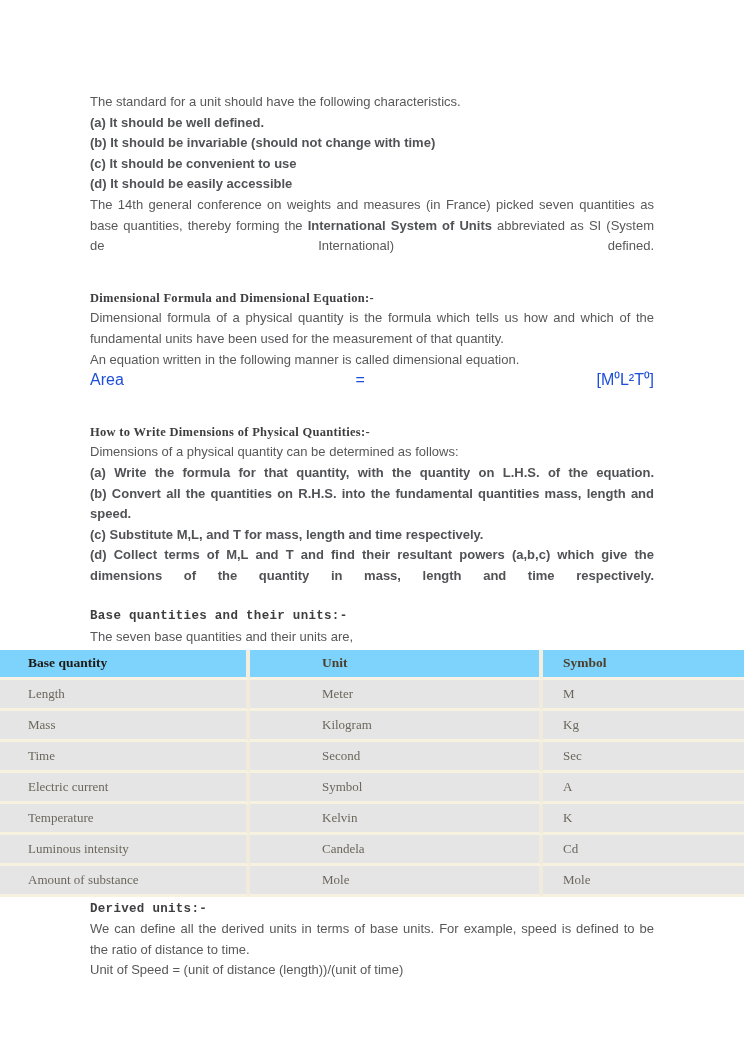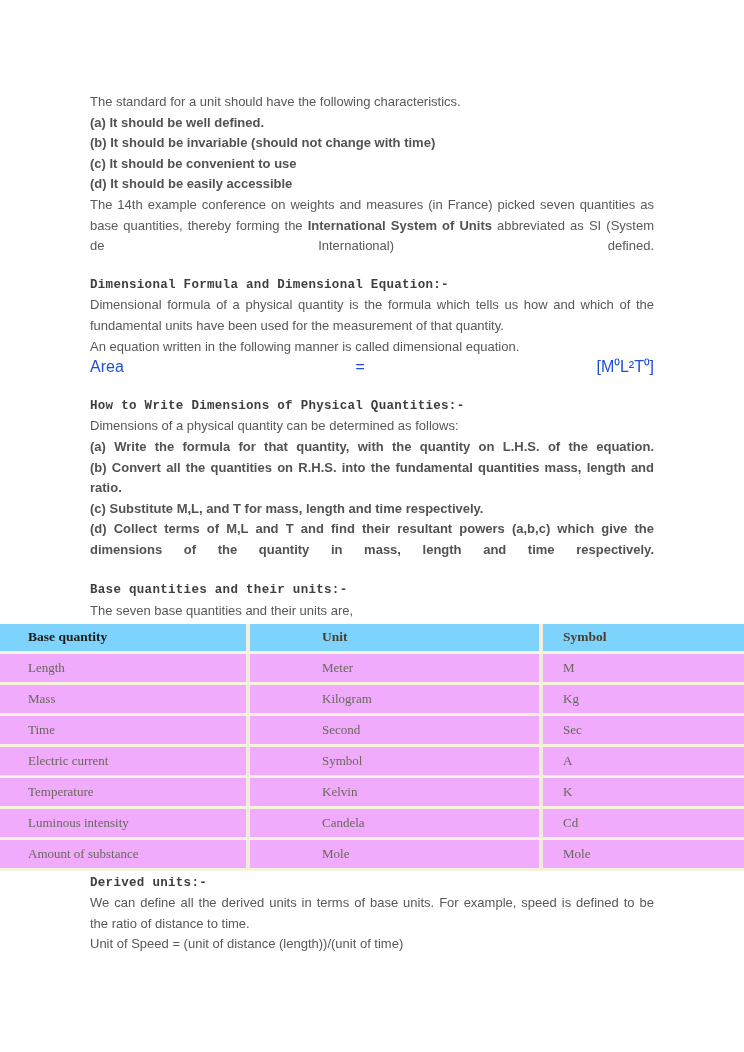--- a/index.html
+++ b/index.html
@@ -12,33 +12,33 @@
     font-size:13px; line-height:20.6px; color:#58585A;
     white-space:normal;
   }
   .b  { font-weight:bold; color:#515255; }
   .jf { text-align:justify; text-align-last:justify; }
   .mono-h {
     font-family:"Liberation Mono", monospace;
     font-weight:bold; font-size:12.5px; line-height:20.6px;
     color:#3E3E40; letter-spacing:0.3px;
   }
-  .gap { margin-top:18px; }
+  .gap { margin-top:31px;font-family:Liberation Serif, serif; }
   .gap-sm { margin-top:20px; }
   .area-line { font-size:16px; color:#1d4ed8; line-height:20.6px;
     text-align:justify; text-align-last:justify; }
   
   .bq-table {
     width:744px; margin-top:2px;
     font-family:"Liberation Serif", serif;
     display:grid; grid-template-columns:250px 293px 201px;
   }
   .bq-cell {
     box-sizing:border-box; display:flex; align-items:center;
-    background:#f0abfc; height:31px; font-size:13px; color:#6B675C;
+    background:#e5e5e5; height:31px; font-size:13px; color:#6B675C;
     border-right:4px solid #F0EBDD; border-bottom:3px solid #F7F2E0;
   }
   .bq-cell.last { border-right:none; }
   .bq-head {
     background:#7dd3fc; height:30px; font-size:13.5px;
     border-right:4px solid #F5EEDF; border-bottom:3px solid #F8F3E5;
     font-weight:bold; color:#4C3E2A;
   }
   .bq-head.first { color:#1D1A14; }
   .pad1 { padding-left:28px; }
@@ -50,39 +50,39 @@
 <body>
 
 <div class="content">
 
   <div>
     <div class="ln">The standard for a unit should have the following characteristics.</div>
     <div class="ln b">(a) It should be well defined.</div>
     <div class="ln b">(b) It should be invariable (should not change with time)</div>
     <div class="ln b">(c) It should be convenient to use</div>
     <div class="ln b">(d) It should be easily accessible</div>
-    <div class="ln jf">The 14th example conference on weights and measures (in France) picked seven quantities as</div>
+    <div class="ln jf">The 14th general conference on weights and measures (in France) picked seven quantities as</div>
     <div class="ln jf"><span>base quantities, thereby forming the </span><span class="b">International System of Units</span><span> abbreviated as SI (System</span></div>
     <div class="ln jf">de International) defined.</div>
   </div>
 
   <div>
     <div class="mono-h gap">Dimensional Formula and Dimensional Equation:-</div>
     <div class="ln jf">Dimensional formula of a physical quantity is the formula which tells us how and which of the</div>
     <div class="ln">fundamental units have been used for the measurement of that quantity.</div>
     <div class="ln">An equation written in the following manner is called dimensional equation.</div>
     <div class="area-line">Area = [M⁰L²T⁰]</div>
   </div>
 
   <div>
     <div class="mono-h gap">How to Write Dimensions of Physical Quantities:-</div>
     <div class="ln">Dimensions of a physical quantity can be determined as follows:</div>
     <div class="ln b jf">(a) Write the formula for that quantity, with the quantity on L.H.S. of the equation.</div>
     <div class="ln b jf">(b) Convert all the quantities on R.H.S. into the fundamental quantities mass, length and</div>
-    <div class="ln b">ratio.</div>
+    <div class="ln b">speed.</div>
     <div class="ln b">(c) Substitute M,L, and T for mass, length and time respectively.</div>
     <div class="ln b jf">(d) Collect terms of M,L and T and find their resultant powers (a,b,c) which give the</div>
     <div class="ln b jf">dimensions of the quantity in mass, length and time respectively.</div>
   </div>
 
   <div>
     <div class="mono-h gap-sm">Base quantities and their units:-</div>
     <div class="ln">The seven base quantities and their units are,</div>
   </div>
 </div>

